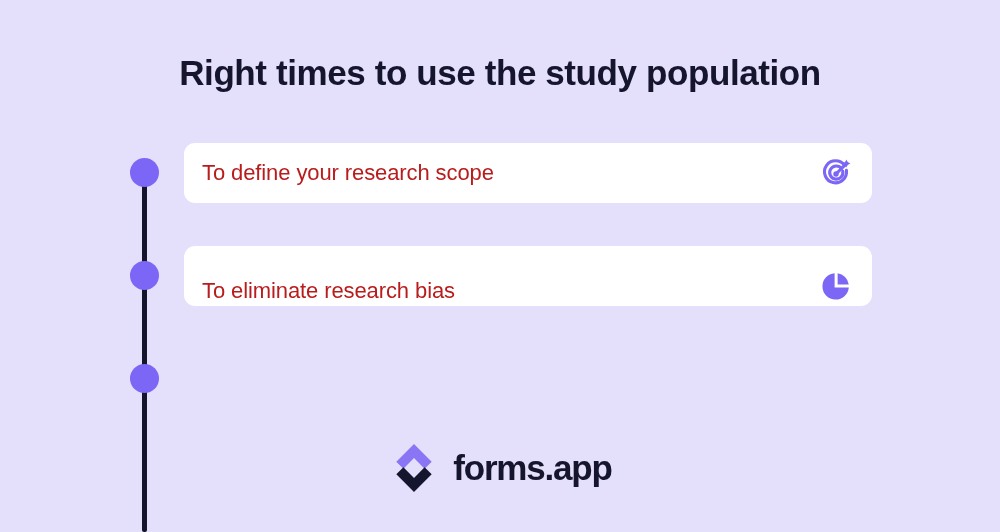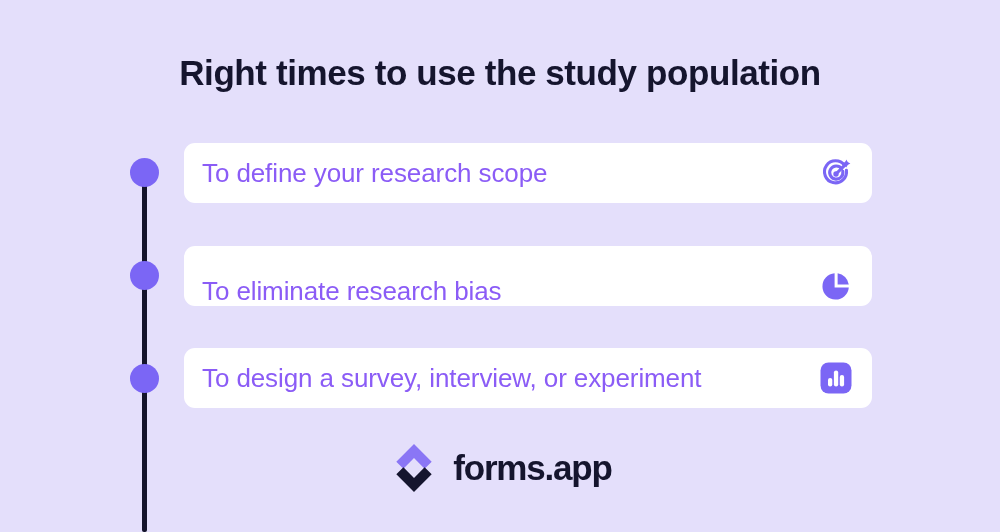--- a/index.html
+++ b/index.html
@@ -80,23 +80,23 @@
     align-items: center;
     box-sizing: border-box;
     padding: 0 16px 0 18px;
   }
   #card-1 { top: 143px; }
   #card-2 { top: 246px; align-items: flex-end; }
   #card-3 { top: 348px; }
 
   .card-label {
     flex: 1 1 auto;
-    font-size: 26px;
+    font-size: 22px;
     font-weight: 400;
-    color: #8b5cf6;
+    color: #b91c1c;
     line-height: 30px;
     letter-spacing: -0.1px;
     white-space: nowrap;
   }
 
   .card-icon {
     flex: 0 0 auto;
     width: 40px;
     height: 40px;
     display: flex;
@@ -166,31 +166,20 @@
     <span class="card-icon">
       <svg width="34" height="34" viewBox="0 0 34 34" aria-hidden="true">
 
         <path d="M15.6 4.2 A13.2 13.2 0 1 0 29.8 18.4 L15.6 18.4 Z" fill="#7B66F5"></path>
 
         <path d="M18.6 4.2 A13.2 13.2 0 0 1 29.8 15.4 L18.6 15.4 Z" fill="#7B66F5"></path>
       </svg>
     </span>
   </div>
 
-  <div id="card-3" class="card">
-    <span class="card-label">To design a survey, interview, or experiment</span>
-    <span class="card-icon">
-      <svg width="32" height="32" viewBox="0 0 32 32" aria-hidden="true">
-        <rect x="0.5" y="0.5" width="31" height="31" rx="8" fill="#7B66F5"></rect>
-        <rect x="8" y="16" width="4.3" height="8.6" rx="2.1" fill="#ffffff"></rect>
-        <rect x="13.9" y="8.4" width="4.3" height="16.2" rx="2.1" fill="#ffffff"></rect>
-        <rect x="19.8" y="13" width="4.3" height="11.6" rx="2.1" fill="#ffffff"></rect>
-      </svg>
-    </span>
-  </div>
 
   <div id="logo">
     <span id="logo-mark">
       <svg width="52" height="52" viewBox="0 0 52 52" aria-hidden="true">
         <g transform="rotate(45 26 26)">
 
           <path d="M9 9 H34 V19 H19 V34 H9 Z" fill="#8A76F5"></path>
 
           <path d="M43 18 V43 H18 V33 H33 V18 Z" fill="#15152E"></path>
         </g>

